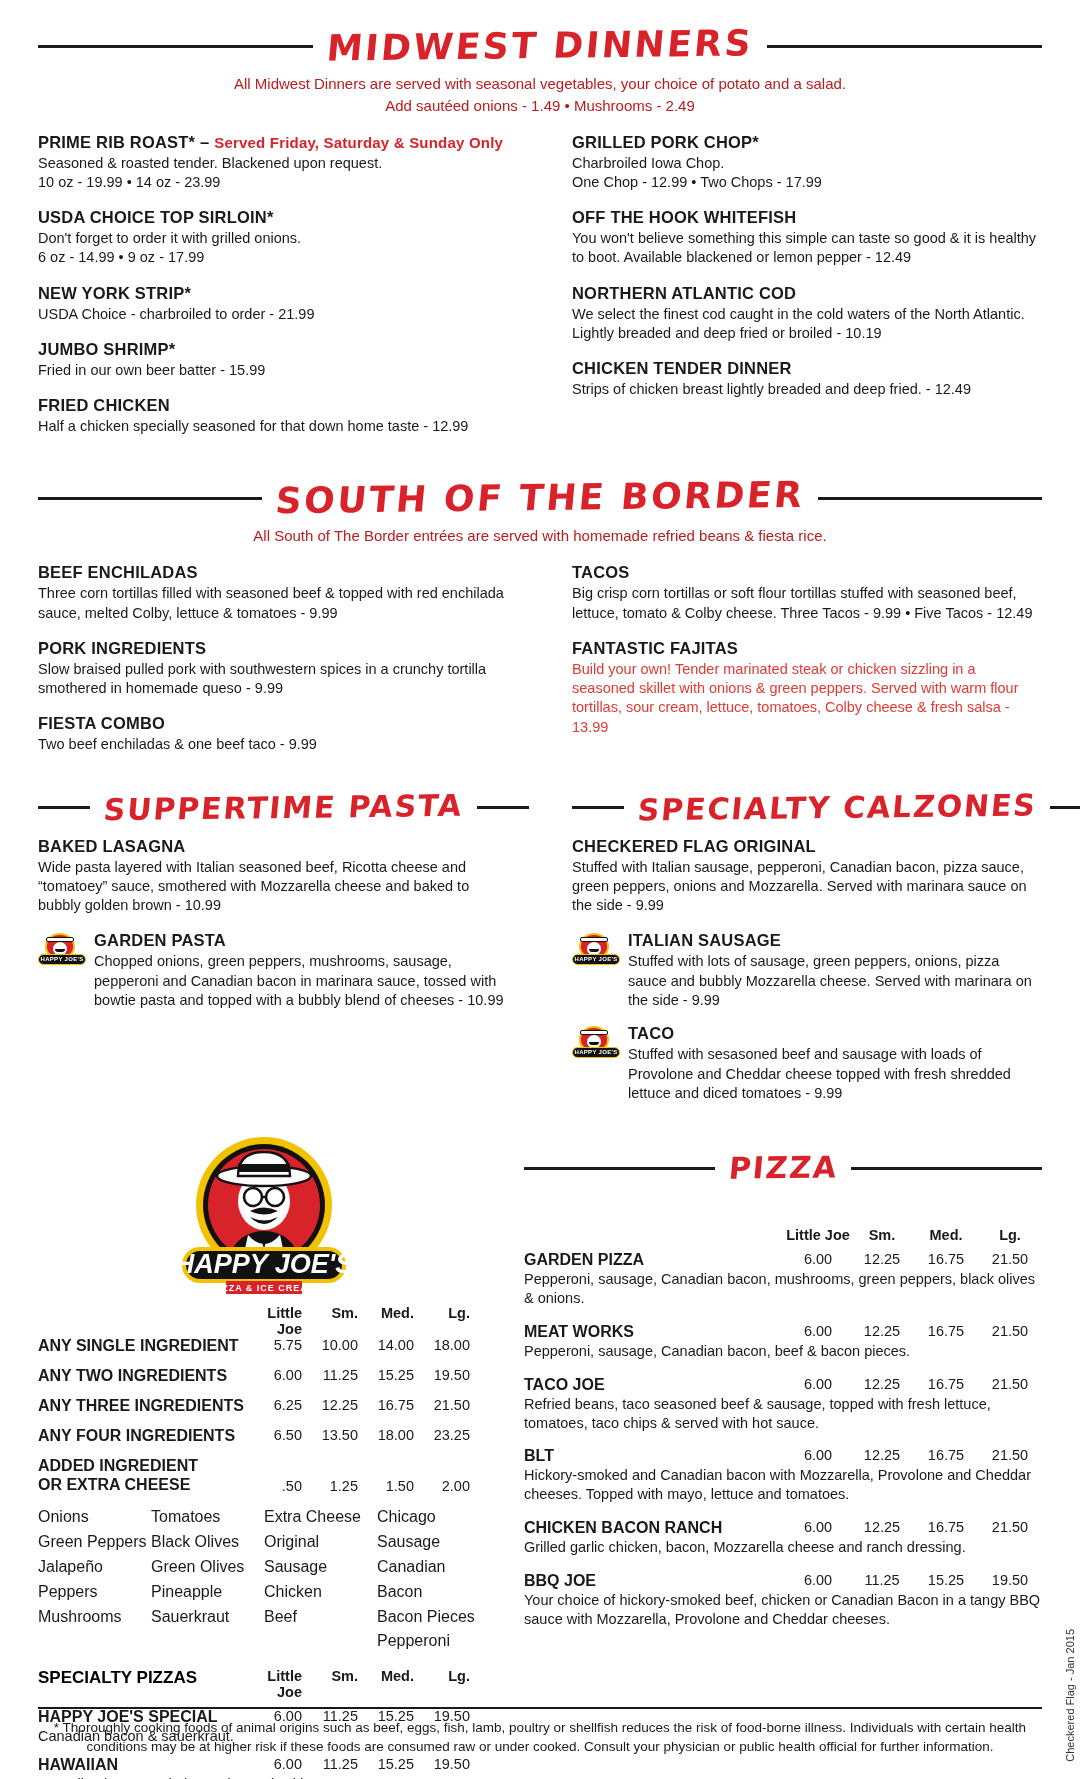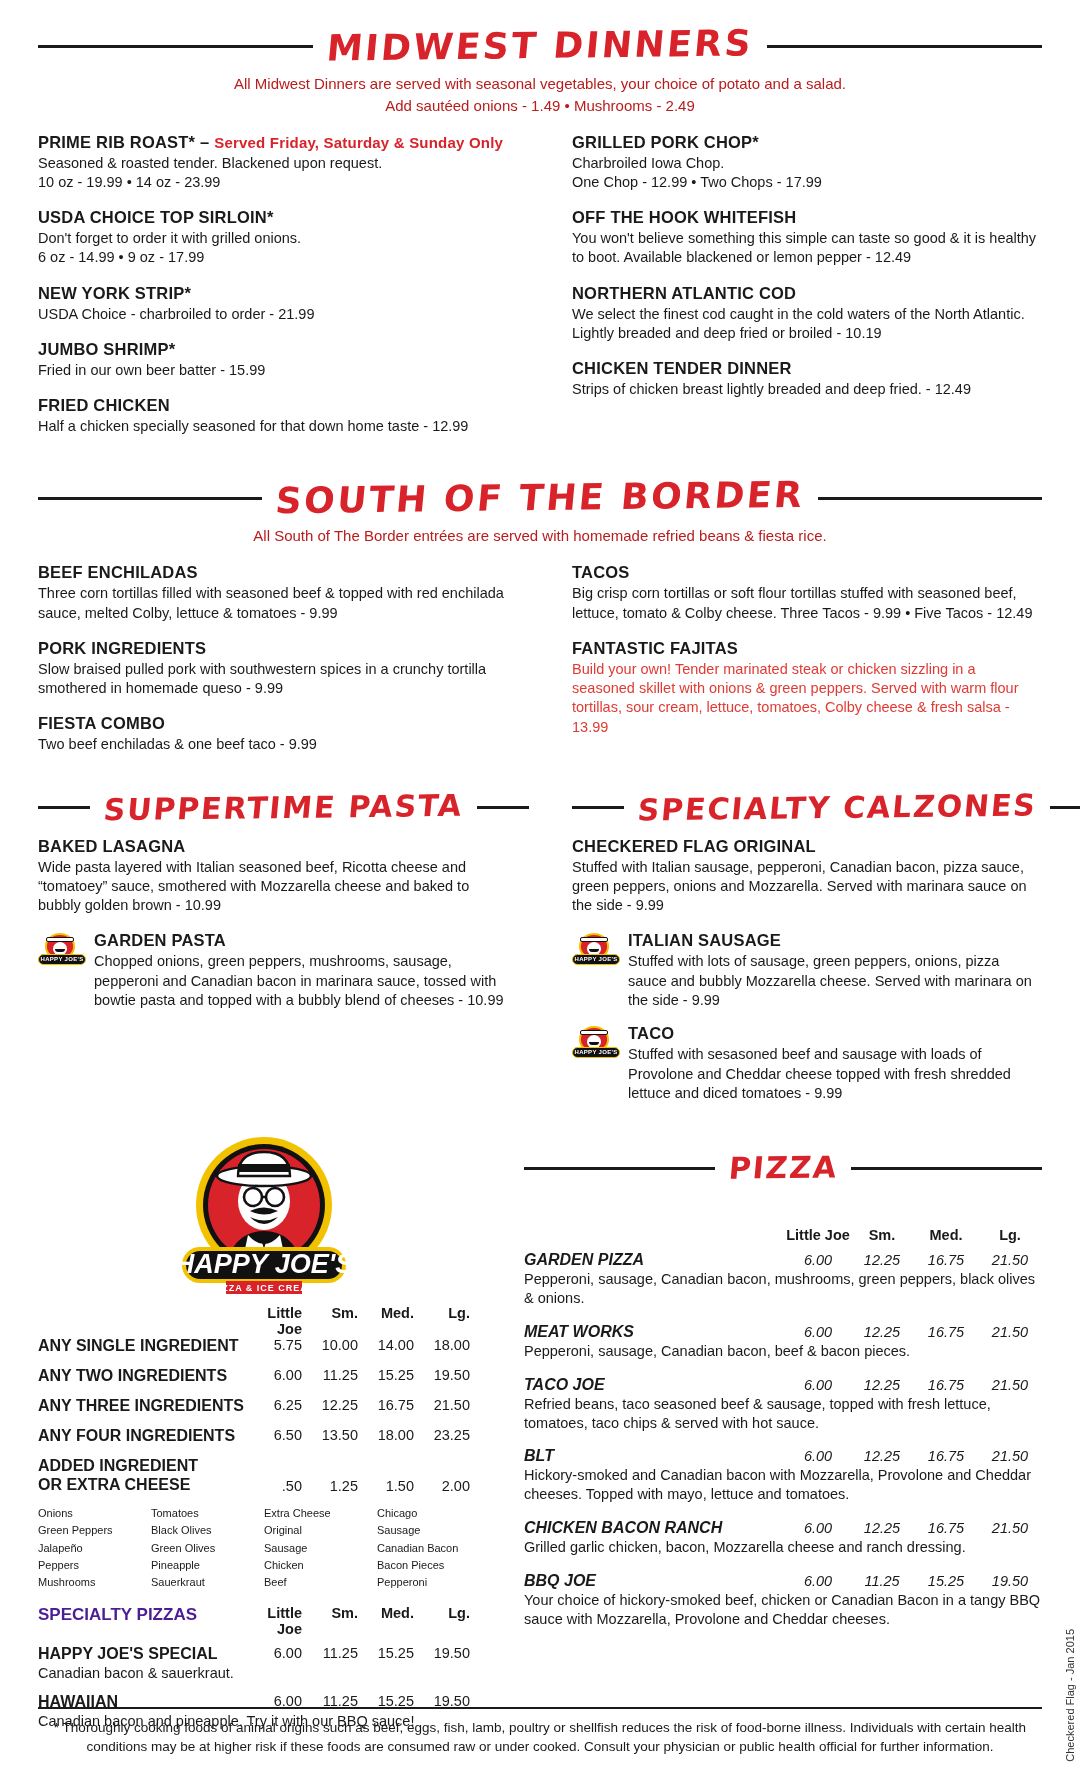--- a/index.html
+++ b/index.html
@@ -96,28 +96,28 @@
   .price-row { display:flex; align-items:flex-start; margin-bottom:11px; }
   .price-row .label { font-weight:bold; font-size:16px; line-height:1.18; }
   .price-cell { text-align:right; font-size:14.5px; }
 
   
   .lt .label { width:210px; flex:0 0 210px; }
   .lt .price-cell { width:56px; flex:0 0 56px; }
   .lt .price-cell.lj { width:54px; flex:0 0 54px; }
 
   
-  .topgrid { display:flex; gap:0; margin-top:6px; font-size:11px; line-height:1.55; }
+  .topgrid { display:flex; gap:0; margin-top:6px; font-size:16px; line-height:1.55; }
   .topgrid .tcol { flex:0 0 25%; }
 
-  .spec-title { color:#4c1d95; font-weight:bold; font-size:17px; }
+  .spec-title { color:#000000; font-weight:bold; font-size:17px; }
 
   
   .rp-item { margin-bottom:10px; }
-  .rp-head { display:flex; align-items:center;font-style:italic; }
+  .rp-head { display:flex; align-items:flex-start; }
   .rp-head .nm { font-weight:bold; font-size:16px; flex:1 1 auto; }
   .rp-head .p { width:64px; text-align:center; font-size:14.5px; flex:0 0 64px; }
   .rp-hdr { display:flex; font-weight:bold; font-size:14.5px; }
   .rp-hdr .sp { flex:1 1 auto; }
   .rp-hdr .p { width:64px; text-align:center; flex:0 0 64px; }
   .rp-desc { font-size:14.5px; line-height:1.32; margin-top:1px; }
 
   
   .sidecredit {
     position:absolute; right:4px; bottom:150px;

